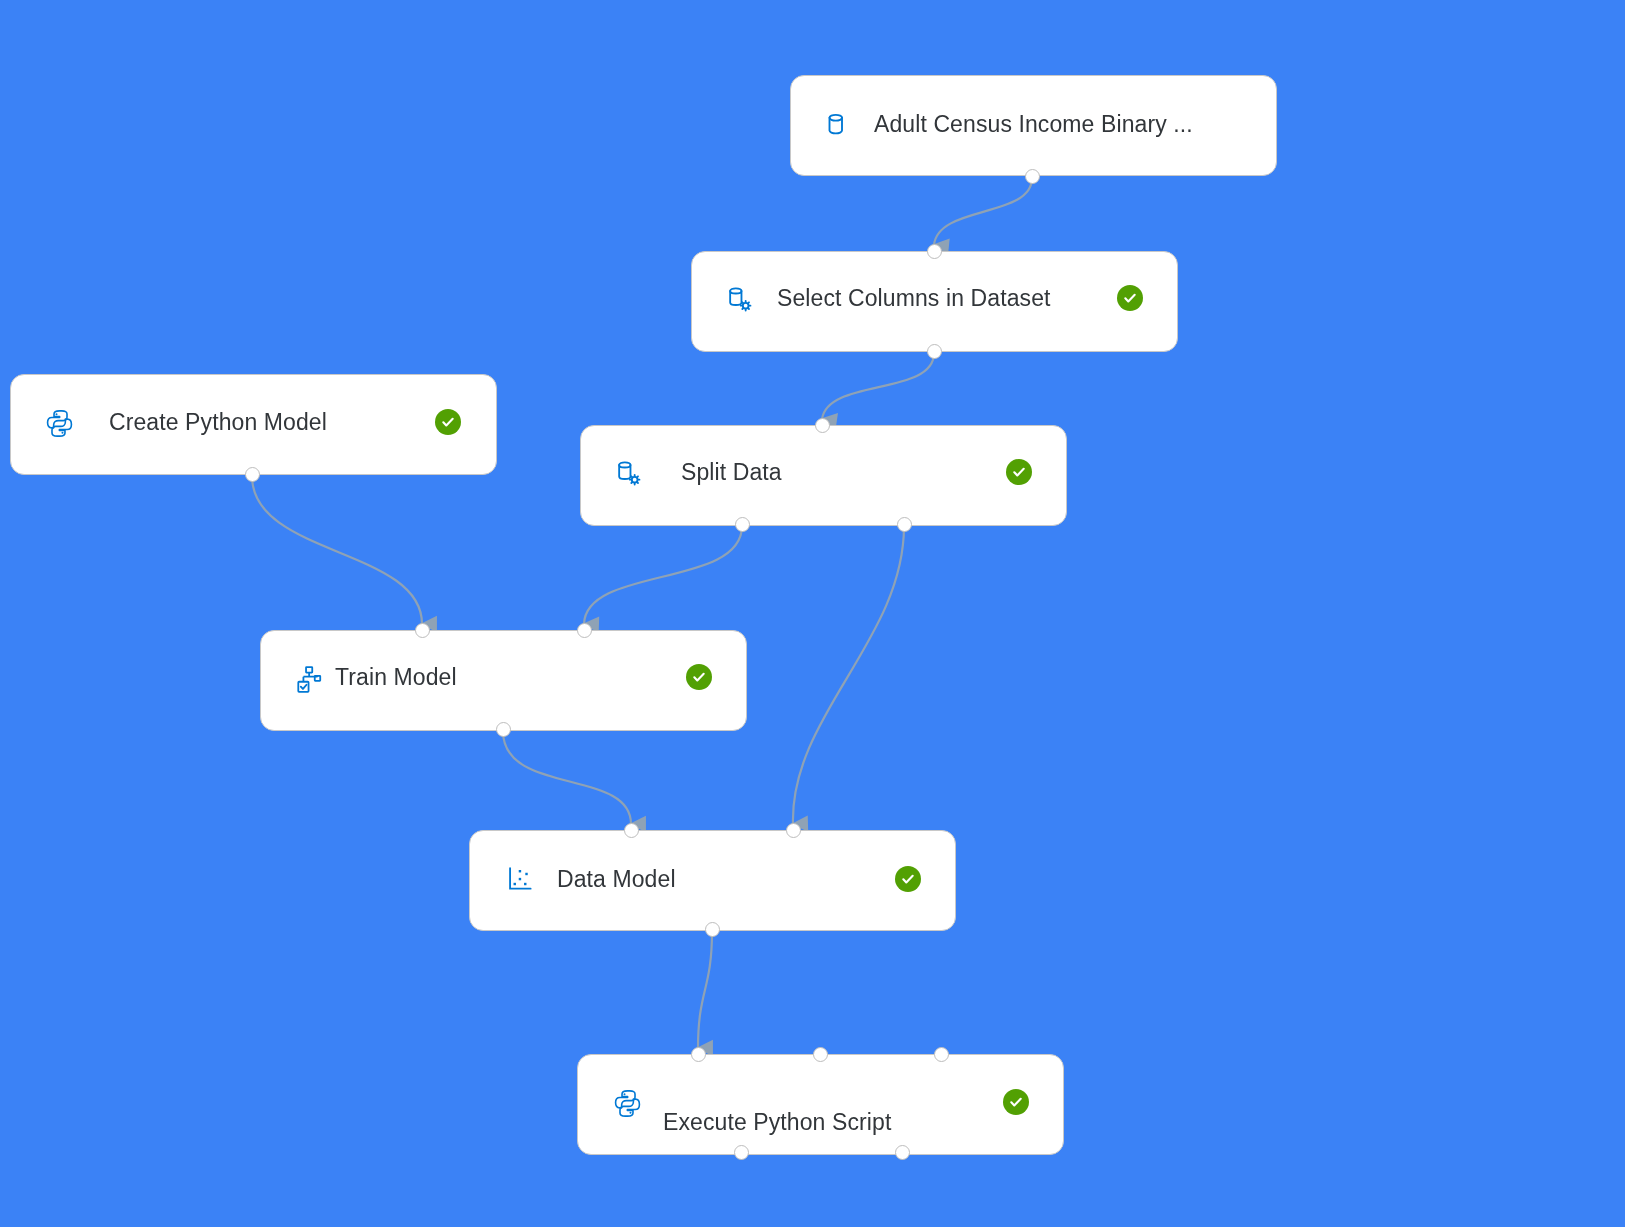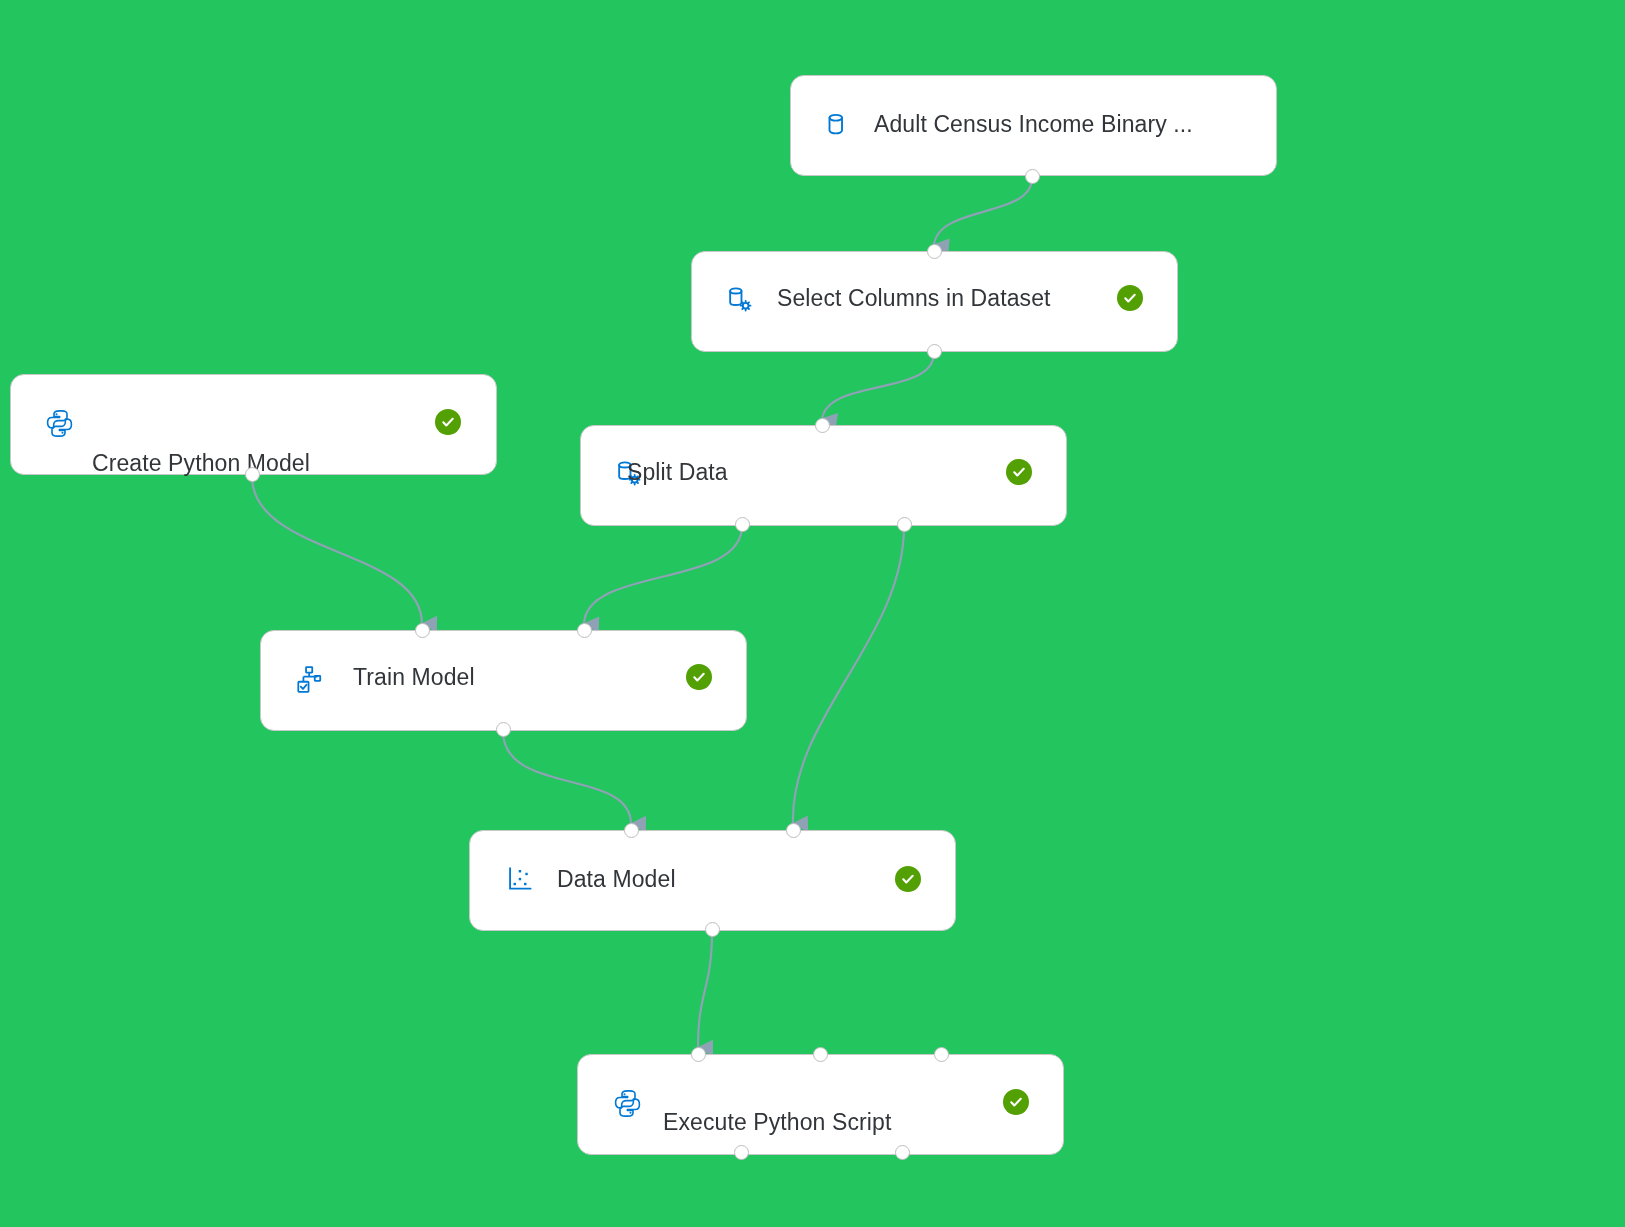--- a/index.html
+++ b/index.html
@@ -11,21 +11,21 @@
   body {
     width: 1625px;
     height: 1227px;
     overflow: hidden;
     font-family: "Liberation Sans", sans-serif;
     position: relative;
   }
   #canvas {
     position: absolute;
     inset: 0;
-    background: #22c55e;
+    background: #3b82f6;
     text-decoration: underline;
   }
   #edges {
     position: absolute;
     left: 0;
     top: 0;
     width: 1625px;
     height: 1227px;
     pointer-events: none;
   }
@@ -133,57 +133,57 @@
                  c0-2.2 1.85-3.5 3.9-3.5 h4.2 c1.75 0 3.1-1.25 3.1-2.9 V5
                  c0-1.8-1.6-2.6-4.4-2.6z"></path>
         <circle cx="10.5" cy="5.3" r="0.85" fill="#0078d4" stroke="none"></circle>
         <path d="M13.1 23.6 c2.6 0 4.5-0.55 4.5-2.6 v-2.1 h-4.7 v-0.85 h6.5
                  c2.1 0 3.6-1.3 3.6-4.3 s-1.3-4.4-3.4-4.4 h-1.7 v2.6
                  c0 2.2-1.85 3.5-3.9 3.5 H9.8 c-1.75 0-3.1 1.25-3.1 2.9 V21
                  c0 1.8 1.6 2.6 4.4 2.6z"></path>
         <circle cx="15.5" cy="20.7" r="0.85" fill="#0078d4" stroke="none"></circle>
       </svg>
       </div>
-      <div class="node-title" style="left: 92px; top: 409px; margin-top: 41px;">Create Python Model</div>
+      <div class="node-title" style="left: 109px; top: 409px;">Create Python Model</div>
       <div class="status-badge" title="completed" style="left: 435px; top: 409px; background: rgb(82, 160, 3);">
         <svg width="16" height="16" viewBox="0 0 16 16">
   <path d="M3.3 8.3 L6.3 11.4 L12.7 4.8" stroke="#ffffff" stroke-width="2.1" fill="none" stroke-linecap="round" stroke-linejoin="round"></path>
         </svg>
       </div>
       <div class="port" style="left: 244.5px; top: 466.5px;"></div>
       <div class="node" style="left: 580px; top: 425px; width: 487px; height: 101px;"></div>
       <div class="node-icon" style="left: 612px; top: 457px;">
         <svg width="32" height="32" viewBox="0 0 26 26" fill="none" stroke="#0078d4" stroke-width="1.5" stroke-linecap="round" stroke-linejoin="round">
         <path d="M5 5.6 a4.6 2.1 0 1 0 9.2 0 a4.6 2.1 0 1 0 -9.2 0"></path>
         <path d="M5 5.6 V15 a4.6 2.1 0 0 0 9.2 0 V5.6"></path>
         <circle cx="17.6" cy="17.6" r="2.3"></circle>
         <path d="M17.6 13.7 v1.1 M17.6 20.4 v1.1 M13.7 17.6 h1.1 M20.4 17.6 h1.1
                  M14.9 14.9 l0.8 0.8 M19.5 19.5 l0.8 0.8 M20.3 14.9 l-0.8 0.8 M15.7 19.5 l-0.8 0.8"></path>
       </svg>
       </div>
-      <div class="node-title" style="left: 627px; top: 459px; text-align: center;">Split Data</div>
+      <div class="node-title" style="left: 681px; top: 459px; text-align: center;">Split Data</div>
       <div class="status-badge" title="completed" style="left: 1006px; top: 459px; background: rgb(82, 160, 3);">
         <svg width="16" height="16" viewBox="0 0 16 16">
   <path d="M3.3 8.3 L6.3 11.4 L12.7 4.8" stroke="#ffffff" stroke-width="2.1" fill="none" stroke-linecap="round" stroke-linejoin="round"></path>
         </svg>
       </div>
       <div class="port" style="left: 814.5px; top: 417.5px;"></div>
       <div class="port" style="left: 734.5px; top: 516.5px;"></div>
       <div class="port" style="left: 896.5px; top: 516.5px;"></div>
       <div class="node" style="left: 260px; top: 630px; width: 487px; height: 101px;"></div>
       <div class="node-icon" style="left: 292px; top: 662px;">
         <svg width="31" height="31" viewBox="0 0 26 26" fill="none" stroke="#0078d4" stroke-width="1.5" stroke-linejoin="round">
         <rect x="10.1" y="2.6" width="5.2" height="4.6" rx="0.4"></rect>
         <rect x="17.4" y="9.9" width="4.6" height="4.2" rx="0.4"></rect>
         <rect x="3.6" y="14.9" width="8.6" height="8.4" rx="0.6"></rect>
         <path d="M12.7 7.2 v3.4 M7.9 10.6 h11.8 M7.9 10.6 v4.3 M19.7 10.6 v-0.7"></path>
         <path d="M5.7 19.0 l1.8 1.9 l3.0 -3.5" stroke-width="1.6" stroke-linecap="round"></path>
       </svg>
       </div>
-      <div class="node-title" style="left: 353px; top: 664px;">Train Model</div>
+      <div class="node-title" style="left: 335px; top: 664px;">Train Model</div>
       <div class="status-badge" title="completed" style="left: 686px; top: 664px; background: rgb(82, 160, 3);">
         <svg width="16" height="16" viewBox="0 0 16 16">
   <path d="M3.3 8.3 L6.3 11.4 L12.7 4.8" stroke="#ffffff" stroke-width="2.1" fill="none" stroke-linecap="round" stroke-linejoin="round"></path>
         </svg>
       </div>
       <div class="port" style="left: 414.5px; top: 622.5px;"></div>
       <div class="port" style="left: 576.5px; top: 622.5px;"></div>
       <div class="port" style="left: 495.5px; top: 721.5px;"></div>
       <div class="node" style="left: 469px; top: 830px; width: 487px; height: 101px;"></div>
       <div class="node-icon" style="left: 503px; top: 862px;">

